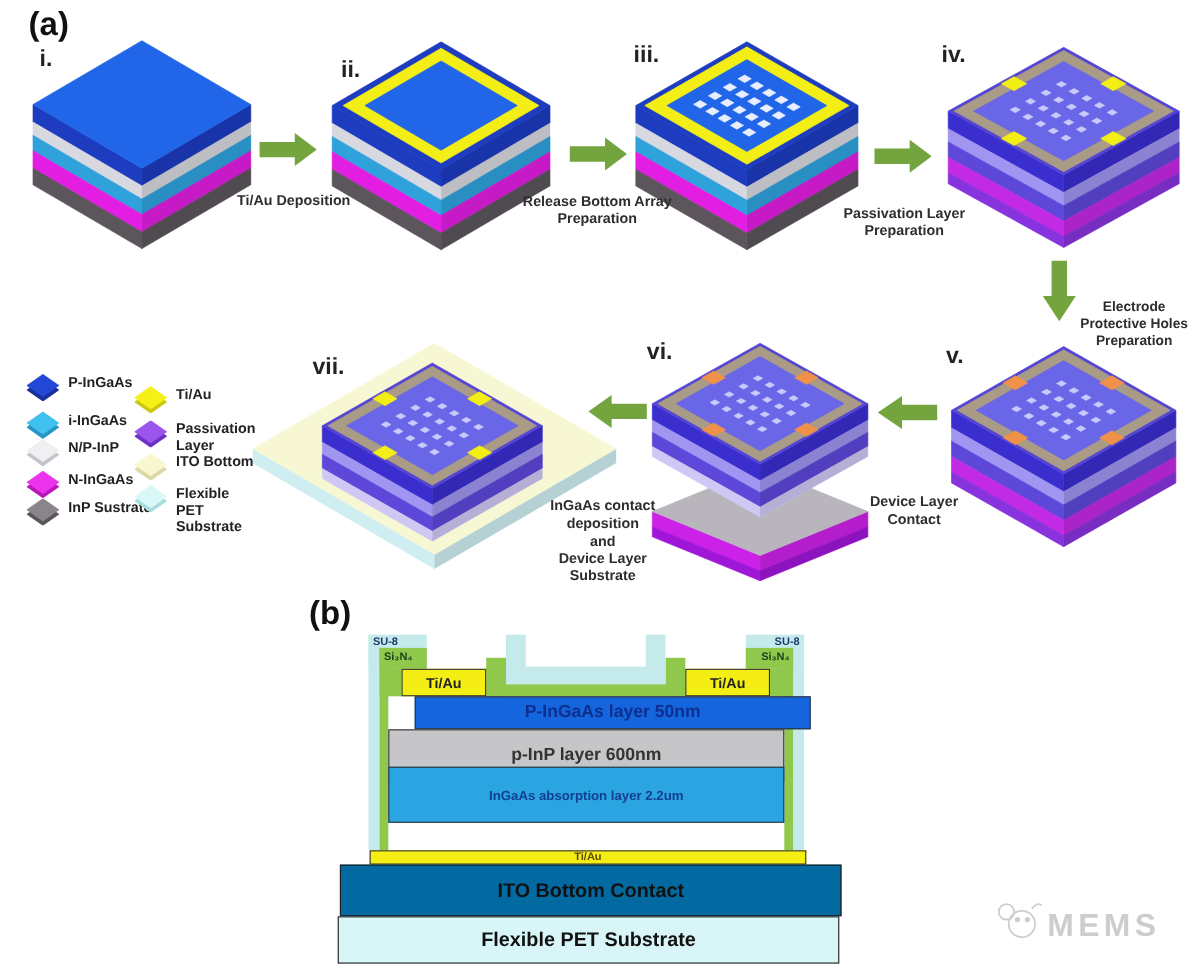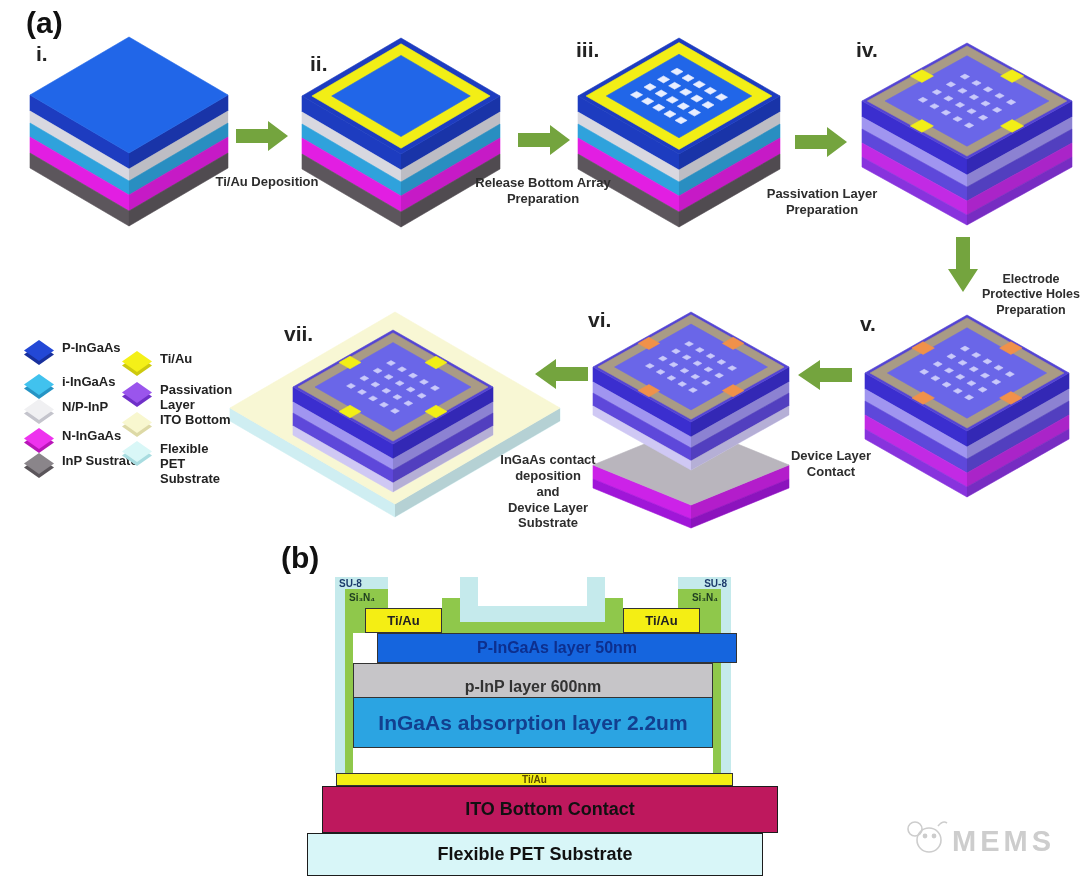--- a/index.html
+++ b/index.html
@@ -385,24 +385,24 @@
   <div class="sulab" style="left:339px;top:578px">SU-8</div>
   <div class="silab" style="left:349px;top:592px">Si₃N₄</div>
   <div class="sulab" style="left:678px;top:578px;width:49px;text-align:right">SU-8</div>
   <div class="silab" style="left:678px;top:592px;width:40px;text-align:right">Si₃N₄</div>
 
   <div class="pb pbtxt thinb" style="left: 365px; top: 608px; width: 77px; height: 25px; font-size: 13px; color: rgb(34, 34, 34); background: rgb(244, 238, 20);">Ti/Au</div>
   <div class="pb pbtxt thinb" style="left: 623px; top: 608px; width: 77px; height: 25px; font-size: 13px; color: rgb(34, 34, 34); background: rgb(244, 238, 20);">Ti/Au</div>
 
   <div class="pb pbtxt thinb" style="left: 353px; top: 633px; width: 360px; height: 30px; font-size: 16px; color: rgb(13, 47, 142); background: rgb(21, 101, 222); margin-left: 24px;">P-InGaAs layer 50nm</div>
   <div class="pb pbtxt thinb" style="left: 353px; top: 663px; width: 360px; height: 48px; font-size: 16px; color: rgb(51, 51, 51); background: rgb(198, 197, 200);">p-InP layer 600nm</div>
-  <div class="pb pbtxt thinb" style="left: 353px; top: 697px; width: 360px; height: 51px; font-size: 21px; color: rgb(18, 63, 143); background: rgb(43, 164, 226);">InGaAs absorption layer 2.2um</div>
+  <div class="pb pbtxt thinb" style="left: 353px; top: 697px; width: 360px; height: 51px; font-size: 12px; color: rgb(18, 63, 143); background: rgb(43, 164, 226);">InGaAs absorption layer 2.2um</div>
 
   <div class="pb pbtxt thinb" style="left: 336px; top: 773px; width: 397px; height: 13px; font-size: 10px; color: rgb(90, 74, 0); background: rgb(244, 238, 20);">Ti/Au</div>
-  <div class="pb pbtxt bordered" style="left: 322px; top: 786px; width: 456px; height: 47px; font-size: 18px; color: rgb(17, 17, 17); background: #be185d;">ITO Bottom Contact</div>
+  <div class="pb pbtxt bordered" style="left: 309px; top: 786px; width: 456px; height: 47px; font-size: 18px; color: rgb(17, 17, 17); background: #0369a1;">ITO Bottom Contact</div>
   <div class="pb pbtxt bordered" style="left: 307px; top: 833px; width: 456px; height: 43px; font-size: 18px; color: rgb(17, 17, 17); background: rgb(216, 246, 248);">Flexible PET Substrate</div>
 
   <svg class="abs" style="left:898px;top:808px" width="170" height="60">
     <g stroke="#cdcdcd" fill="none" stroke-width="1.6">
       <circle cx="31" cy="32" r="12"></circle>
       <circle cx="17" cy="21" r="7"></circle>
       <circle cx="27" cy="28" r="1.6" fill="#cdcdcd"></circle>
       <circle cx="36" cy="28" r="1.6" fill="#cdcdcd"></circle>
       <path d="M40 18 q5 -6 9 -3"></path>
     </g>

